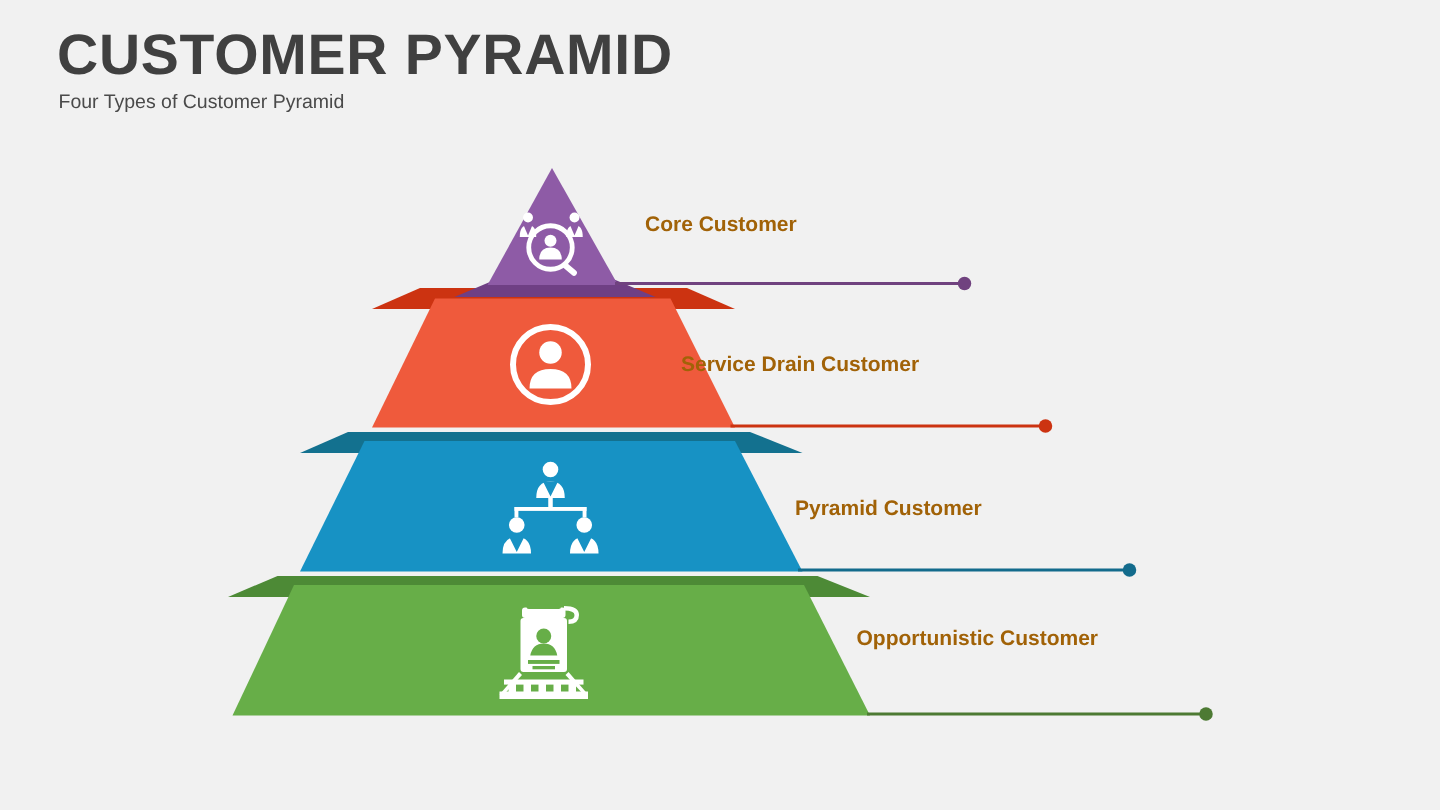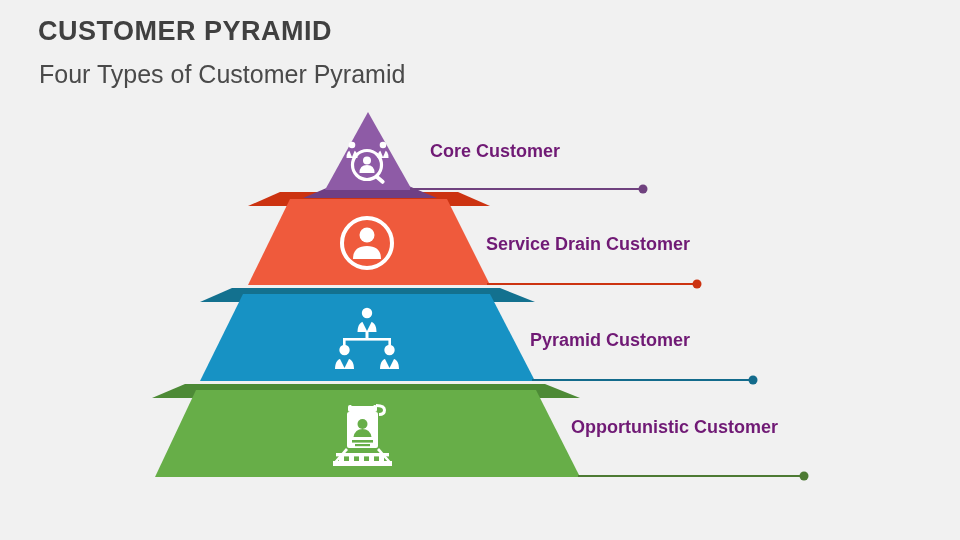--- a/index.html
+++ b/index.html
@@ -18,51 +18,51 @@
     position: absolute;
     left: 0; top: 0;
     width: 960px;
     height: 540px;
     background: #f1f1f1;
   }
   #title {
     position: absolute;
     left: 38px;
     top: 16px;
-    font-size: 27px;
+    font-size: 38px;
     font-weight: bold;
     letter-spacing: 0.5px;
     color: #404040;
     white-space: nowrap;
   }
   #subtitle {
     position: absolute;
     left: 39px;
     top: 60px;
-    font-size: 25px;
+    font-size: 13px;
     font-weight: normal;
     color: #4a4a4a;
     white-space: nowrap;
   }
   #pyramid-svg {
     position: absolute;
     left: 0;
     top: 0;
     width: 960px;
     height: 540px;
   }
   .tier-label {
     position: absolute;
-    font-size: 18px;
+    font-size: 14px;
     font-weight: bold;
-    color: #701a75;
+    color: #a16207;
     white-space: nowrap;
   }
   #label-0 { left: 430px; top: 141px; }
-  #label-1 { left: 486px; top: 234px; }
+  #label-1 { left: 454px; top: 234px; }
   #label-2 { left: 530px; top: 330px; }
   #label-3 { left: 571px; top: 417px; }
 </style>
 </head>
 <body>
 
 <div id="slide">
 
   <div id="title">CUSTOMER PYRAMID</div>
   <div id="subtitle">Four Types of Customer Pyramid</div>

